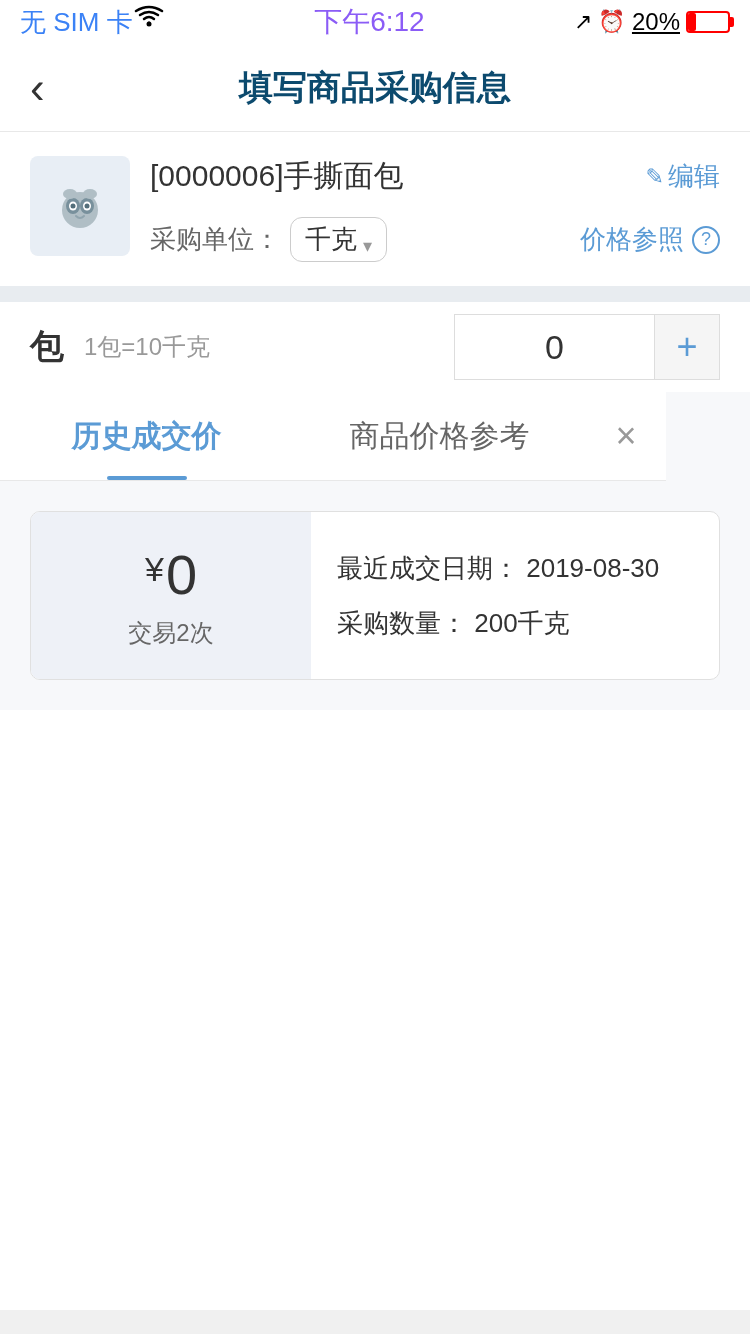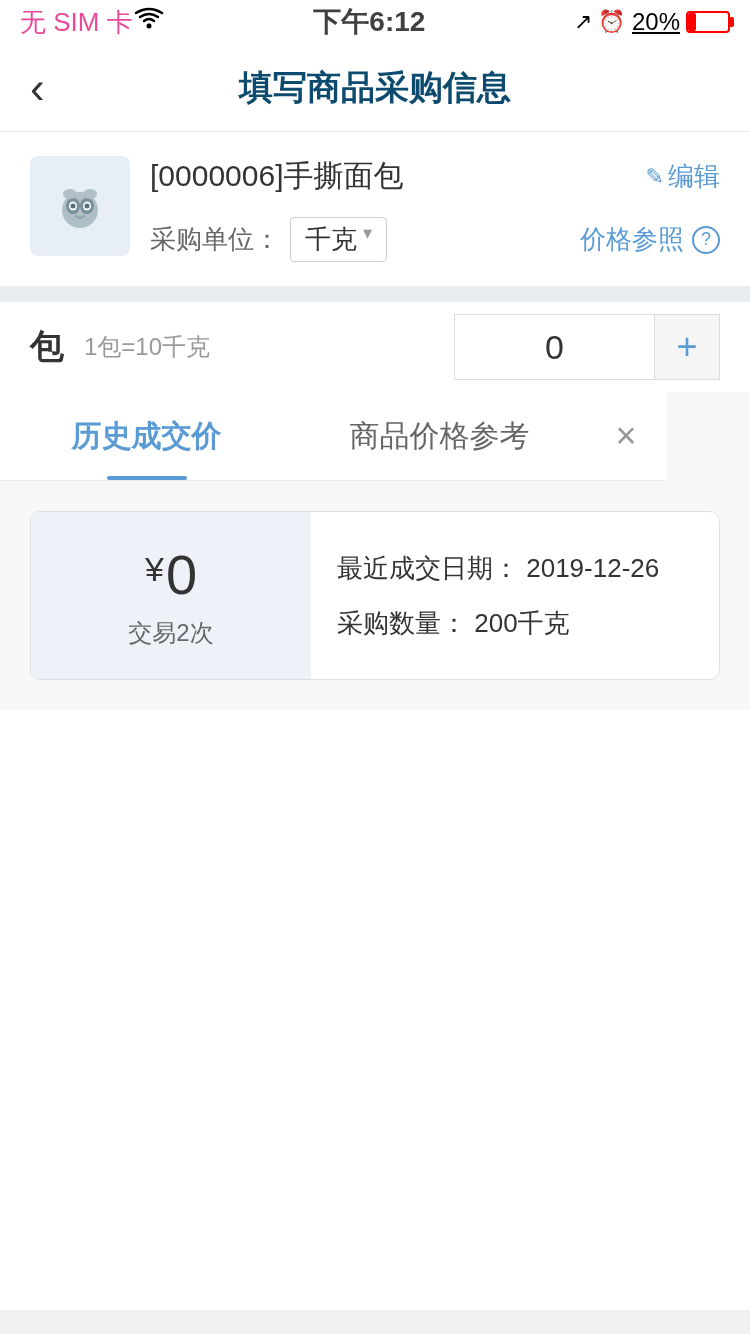--- a/index.html
+++ b/index.html
@@ -19,29 +19,28 @@
       background: #fff;
       display: flex;
       align-items: center;
       justify-content: space-between;
       padding: 0 20px;
       font-size: 28px;
       font-weight: 500;
     }
     .status-left {
       display: flex;
-      align-items: center;
       gap: 0;
       font-size: 26px;
-      color: #ec4899;
+      color: #3b82f6;
     }
     .status-center {
       font-size: 28px;
-      font-weight: 700;
-      color: #404040;
+      font-weight: 400;
+      color: #8b5cf6;
     }
     .status-right {
       display: flex;
       align-items: center;
       gap: 6px;
       font-size: 24px;
       color: #000;
     }
     .battery-icon {
       width: 44px;
@@ -154,23 +153,23 @@
       display: flex;
       align-items: center;
       justify-content: space-between;
     }
     .unit-label {
       font-size: 26px;
       color: #666;
     }
     .unit-select {
       display: inline-flex;
-      align-items: flex-start;
+      align-items: flex-end;
       border: 1px solid #ccc;
-      border-radius: 4px;
+      border-radius: 12px;
       padding: 4px 14px;
       font-size: 26px;
       color: #333;
       gap: 6px;
       cursor: pointer;
       background: #fff;
     }
     .chevron-down {
       font-size: 18px;
       color: #999;
@@ -468,21 +467,21 @@
       <div class="price-card-left">
         <div class="price-amount">
           <span class="price-currency">¥</span>
           <span>0</span>
         </div>
         <div class="price-transactions">交易2次</div>
       </div>
       <div class="price-card-right">
         <div class="price-detail-row">
           <span>最近成交日期：</span>
-          <span>2019-12-26</span>
+          <span>2019-08-30</span>
         </div>
         <div class="price-detail-row">
           <span>采购数量：</span>
           <span>200千克</span>
         </div>
       </div>
     </div>
   </div>
 </div>
 

